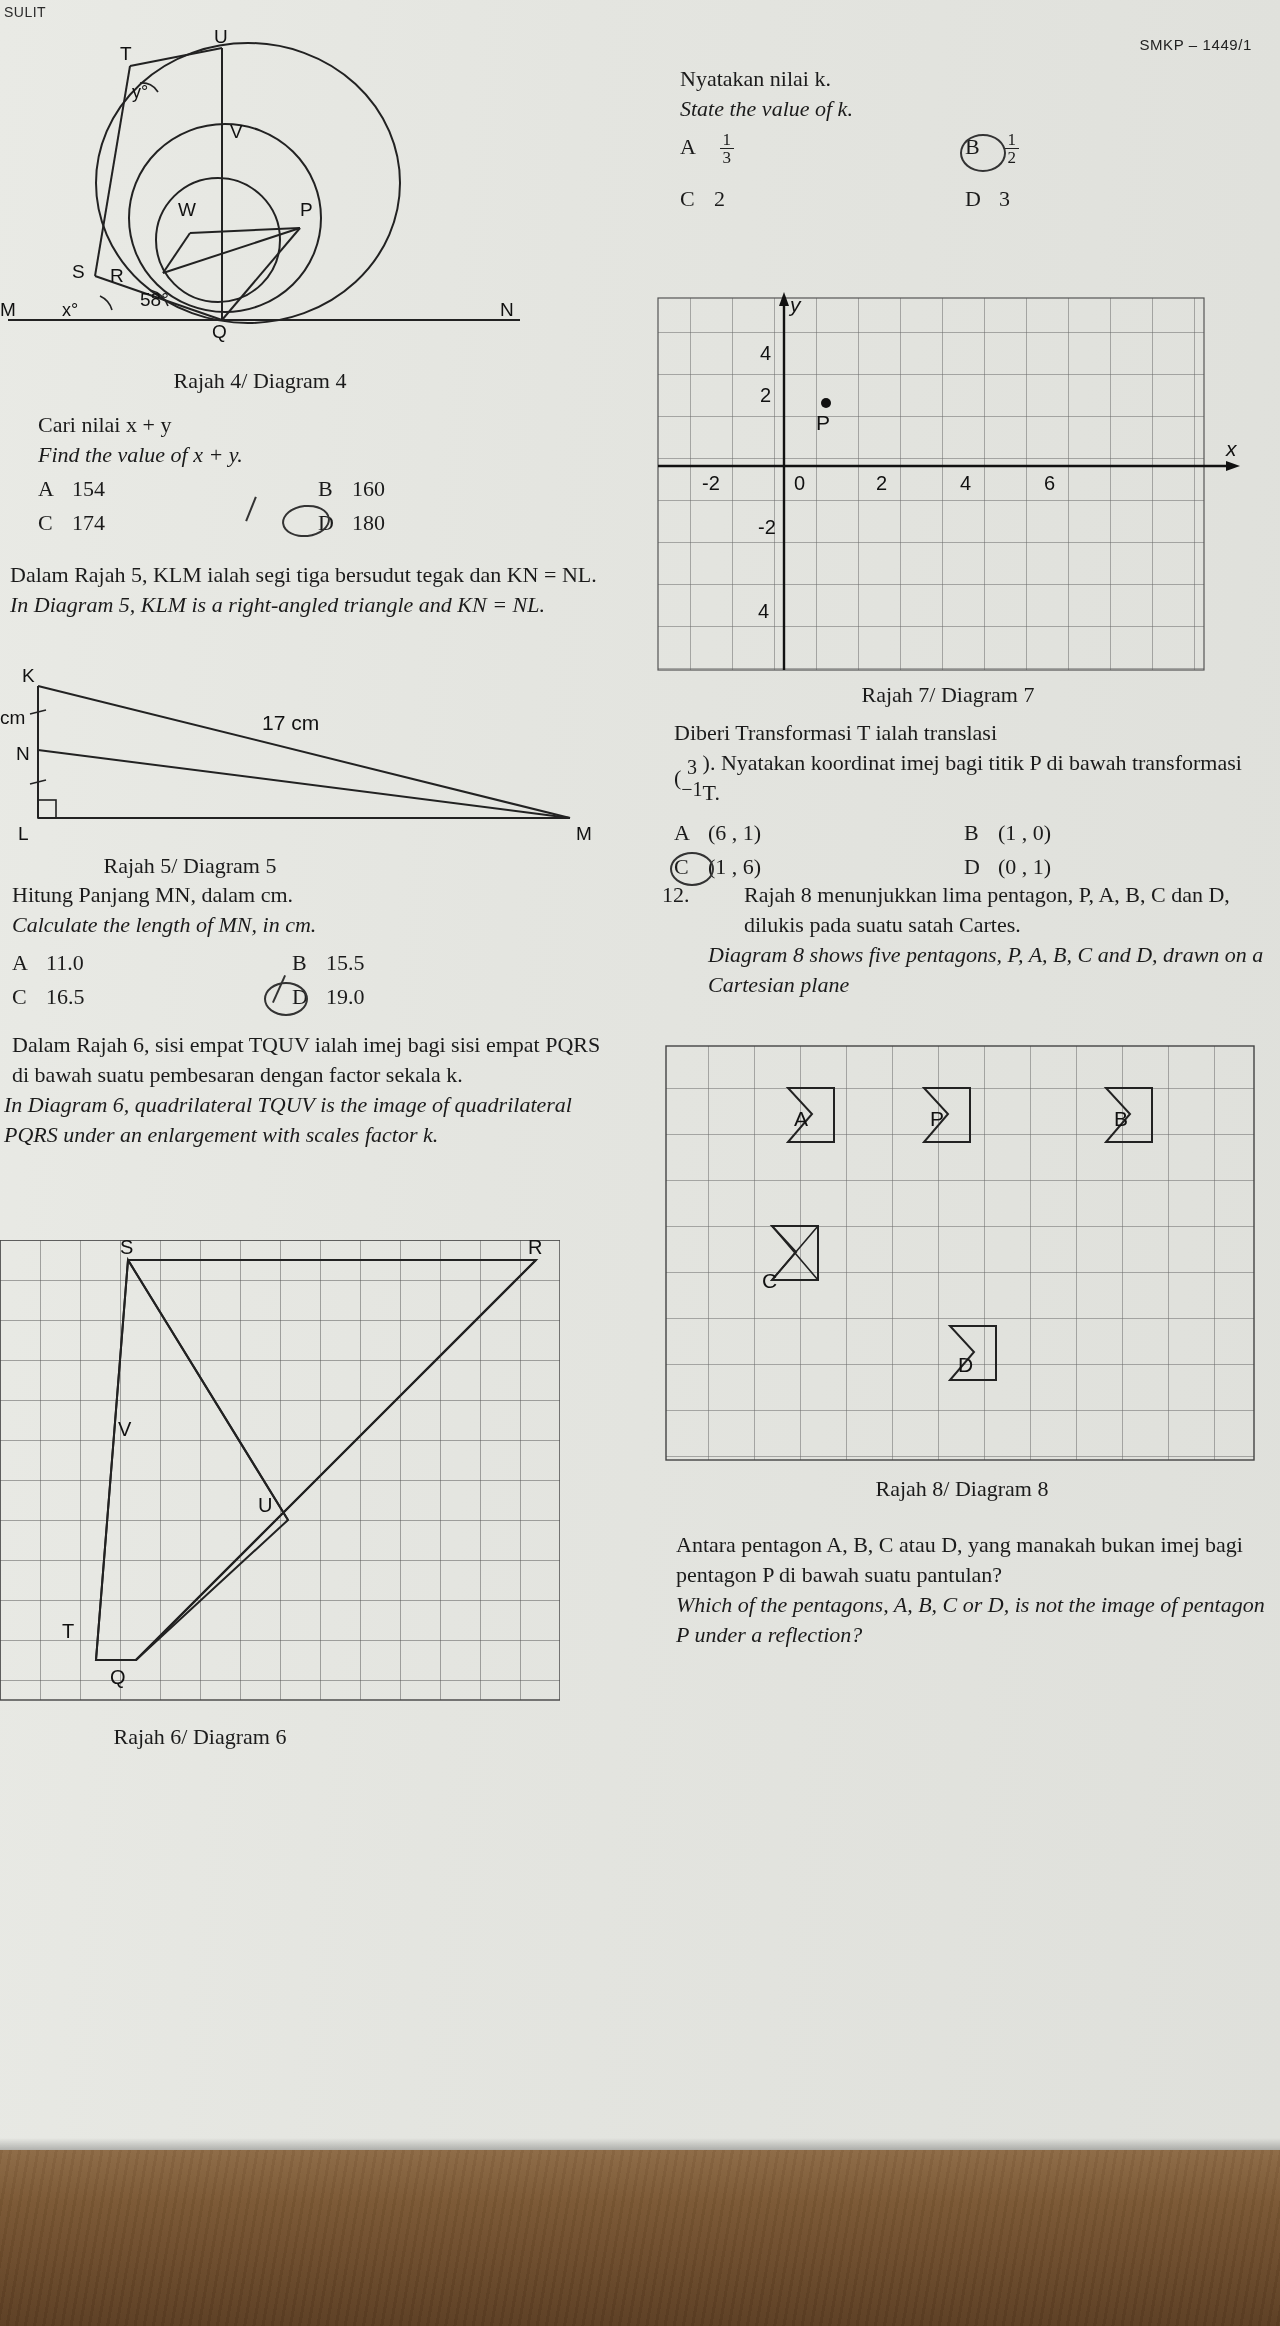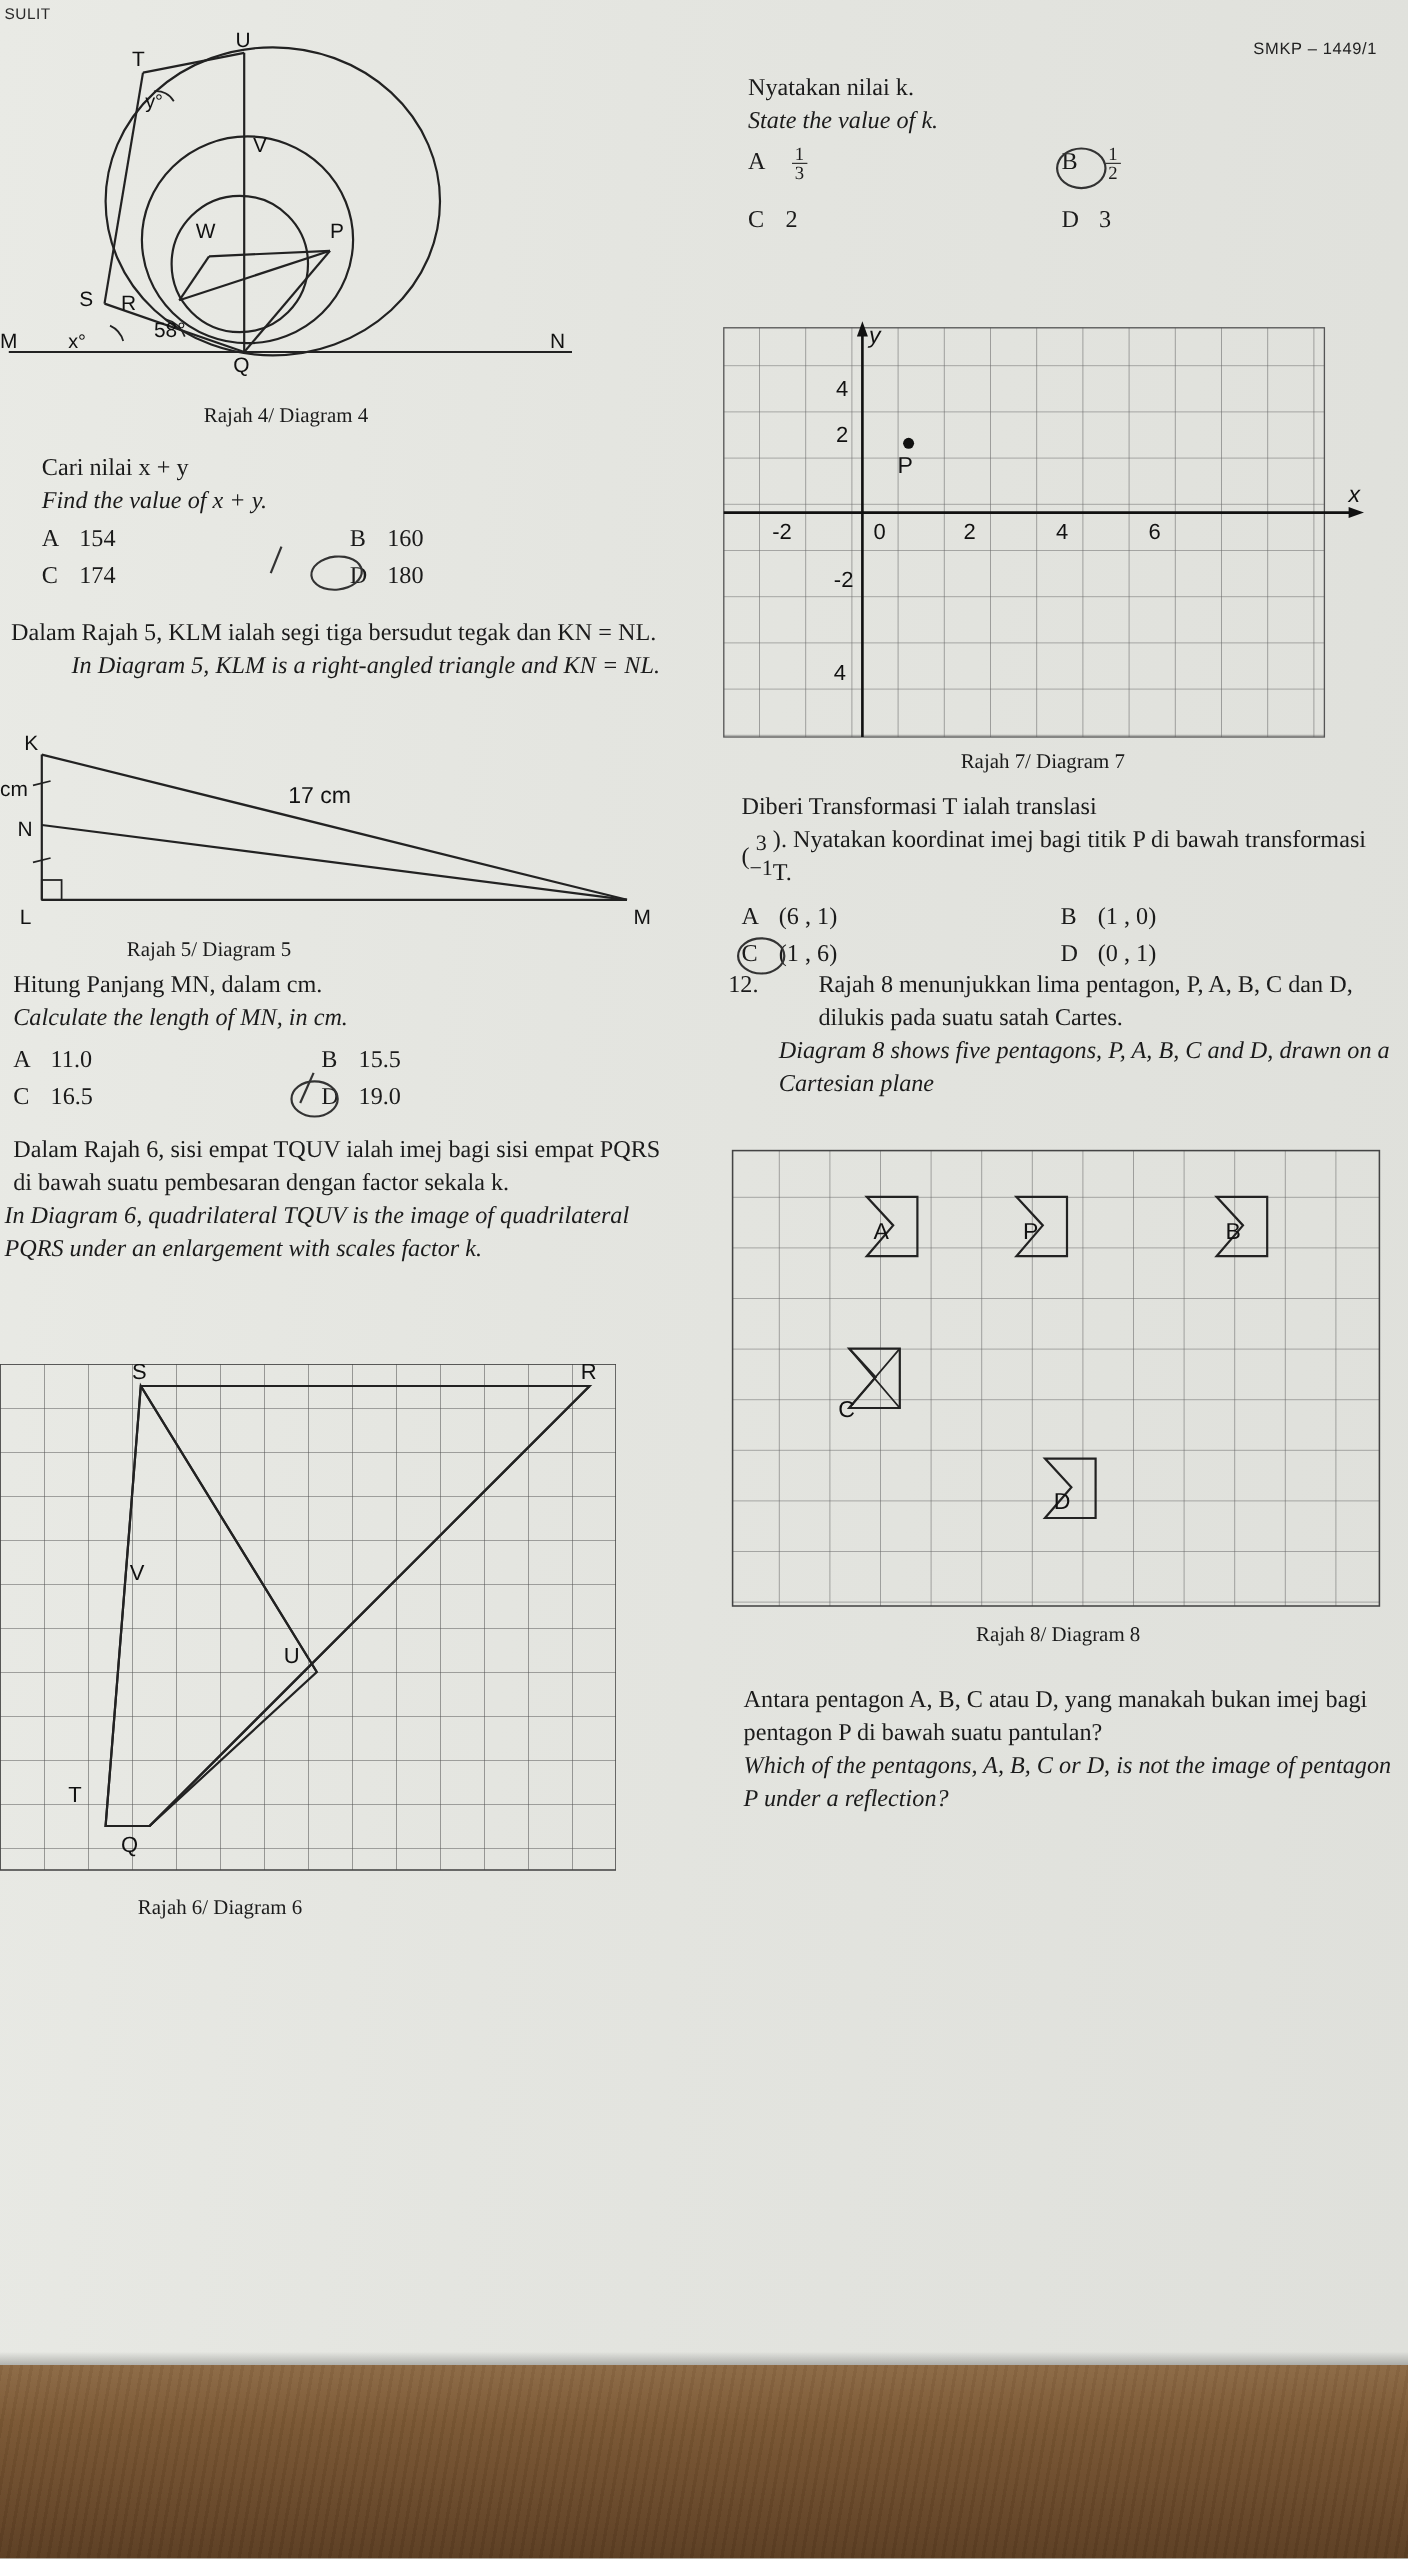--- a/index.html
+++ b/index.html
@@ -42,21 +42,21 @@
   .opt{width:50%;font-size:22px;line-height:34px;color:#1b1b1b;}
   .opt .lab{display:inline-block;width:34px;}
   .frac{display:inline-block;text-align:center;vertical-align:middle;font-size:17px;line-height:17px;}
   .frac .num{display:block;border-bottom:1.5px solid #222;padding:0 3px;}
   .frac .den{display:block;padding:0 3px;}
   .ellipse-mark{
     position:absolute;border:2px solid #333;border-radius:50%;
     width:42px;height:30px;pointer-events:none;
   }
   svg{display:block;}
-  .figcap{text-align:center;font-size:19px;color:#1b1b1b;}
+  .figcap{text-align:center;font-size:22px;color:#1b1b1b;}
 </style>
 </head>
 <body>
 
 <div class="page">
 
   <div class="sulit">SULIT</div>
   <div class="code">SMKP – 1449/1</div>
 
   <div class="col-left">
@@ -121,21 +121,21 @@
         <div class="opt"><span class="lab">B</span><span>160</span></div>
         <div class="opt"><span class="lab">C</span><span>174</span></div>
         <div class="opt"><span class="lab">D</span><span>180</span></div>
         <div class="ellipse-mark" style="left:244px;top:33px;width:44px;height:28px;transform:rotate(-6deg);"></div>
         <div style="position:absolute;left:212px;top:24px;width:2px;height:26px;background:#333;transform:rotate(22deg);"></div>
       </div>
     </div>
 
     <div class="qblock" style="left:0px;top:560px;width:600px;">
       <div class="txt" style="padding-left:10px;">Dalam Rajah 5, KLM ialah segi tiga bersudut tegak dan KN = NL.</div>
-      <div class="txt it" style="padding-left:0;text-align:right;">In Diagram 5, KLM is a right-angled triangle and KN = NL.</div>
+      <div class="txt it" style="padding-left:10px;">In Diagram 5, KLM is a right-angled triangle and KN = NL.</div>
     </div>
 
     <div class="qblock" style="left:0px;top:668px;width:620px;">
       <svg width="612" height="185" viewBox="0 0 612 185">
 
         <line x1="38" y1="18" x2="38" y2="150" stroke="#222" stroke-width="2"></line>
         <line x1="38" y1="150" x2="570" y2="150" stroke="#222" stroke-width="2"></line>
         <line x1="38" y1="18" x2="570" y2="150" stroke="#222" stroke-width="2"></line>
         <line x1="38" y1="82" x2="570" y2="150" stroke="#222" stroke-width="2"></line>
 

